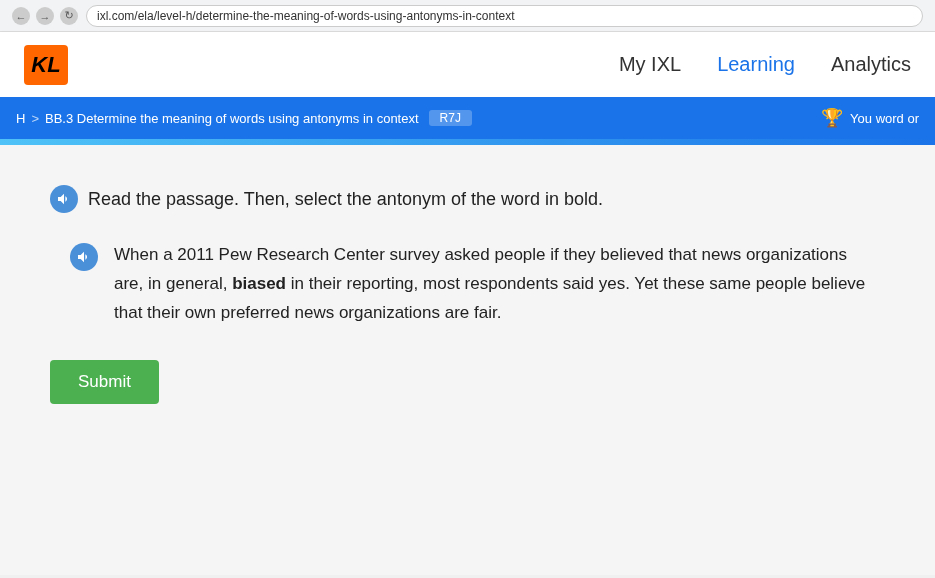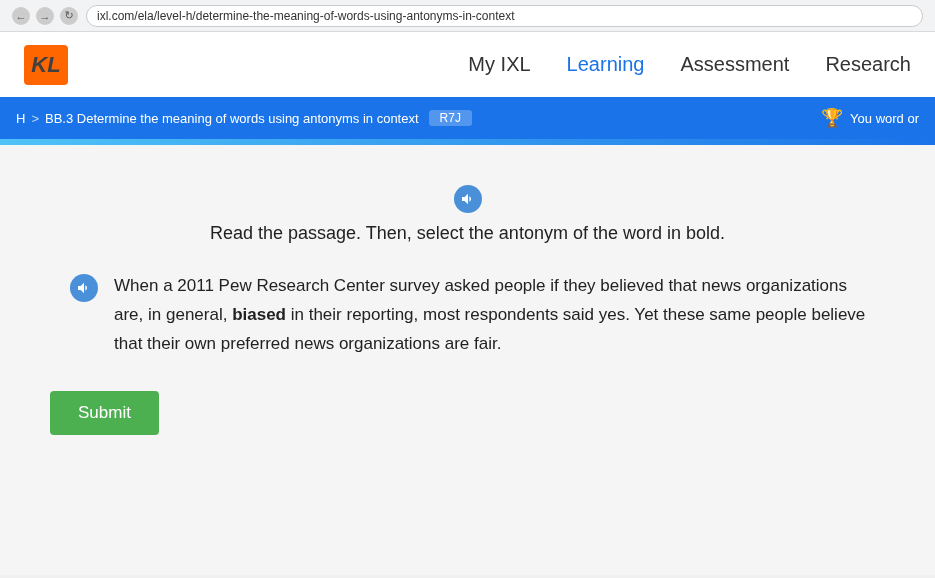--- a/index.html
+++ b/index.html
@@ -66,21 +66,21 @@
       height: 65px;
       display: flex;
       align-items: center;
       padding: 0 24px;
       gap: 40px;
       box-shadow: 0 1px 3px rgba(0,0,0,0.1);
     }
 
     .logo {
       background: #ff6600;
-      color: #404040;
+      color: #000000;
       font-weight: bold;
       font-size: 22px;
       width: 44px;
       height: 40px;
       display: flex;
       align-items: center;
       justify-content: center;
       border-radius: 4px;
       font-style: italic;
     }
@@ -162,21 +162,20 @@
       background: #f5f5f5;
       min-height: 430px;
       padding: 40px 50px 30px 50px;
     }
 
     .instruction-row {
       display: flex;
       align-items: center;
       gap: 10px;
       margin-bottom: 28px;
-      flex-direction: column;
     }
 
     .speaker-icon {
       width: 28px;
       height: 28px;
       background: #4a90d9;
       border-radius: 50%;
       display: flex;
       align-items: center;
       justify-content: center;
@@ -256,22 +255,21 @@
   <div class="address-bar">
     <span>ixl.com/ela/level-h/determine-the-meaning-of-words-using-antonyms-in-context</span>
   </div>
 </div>
 
 <div class="top-nav">
   <div class="logo">KL</div>
   <div class="nav-links">
     <a class="nav-link">My IXL</a>
     <a class="nav-link active">Learning</a>
-    <a class="nav-link">Assessment</a>
-    <a class="nav-link">Research</a>
+    <a class="nav-link">Analytics</a>
   </div>
 </div>
 
 <div class="breadcrumb-bar">
   <div class="breadcrumb">
     <span>H</span>
     <span class="breadcrumb-sep">&gt;</span>
     <span class="breadcrumb-current">BB.3 Determine the meaning of words using antonyms in context</span>
     <span class="breadcrumb-code">R7J</span>
   </div>

